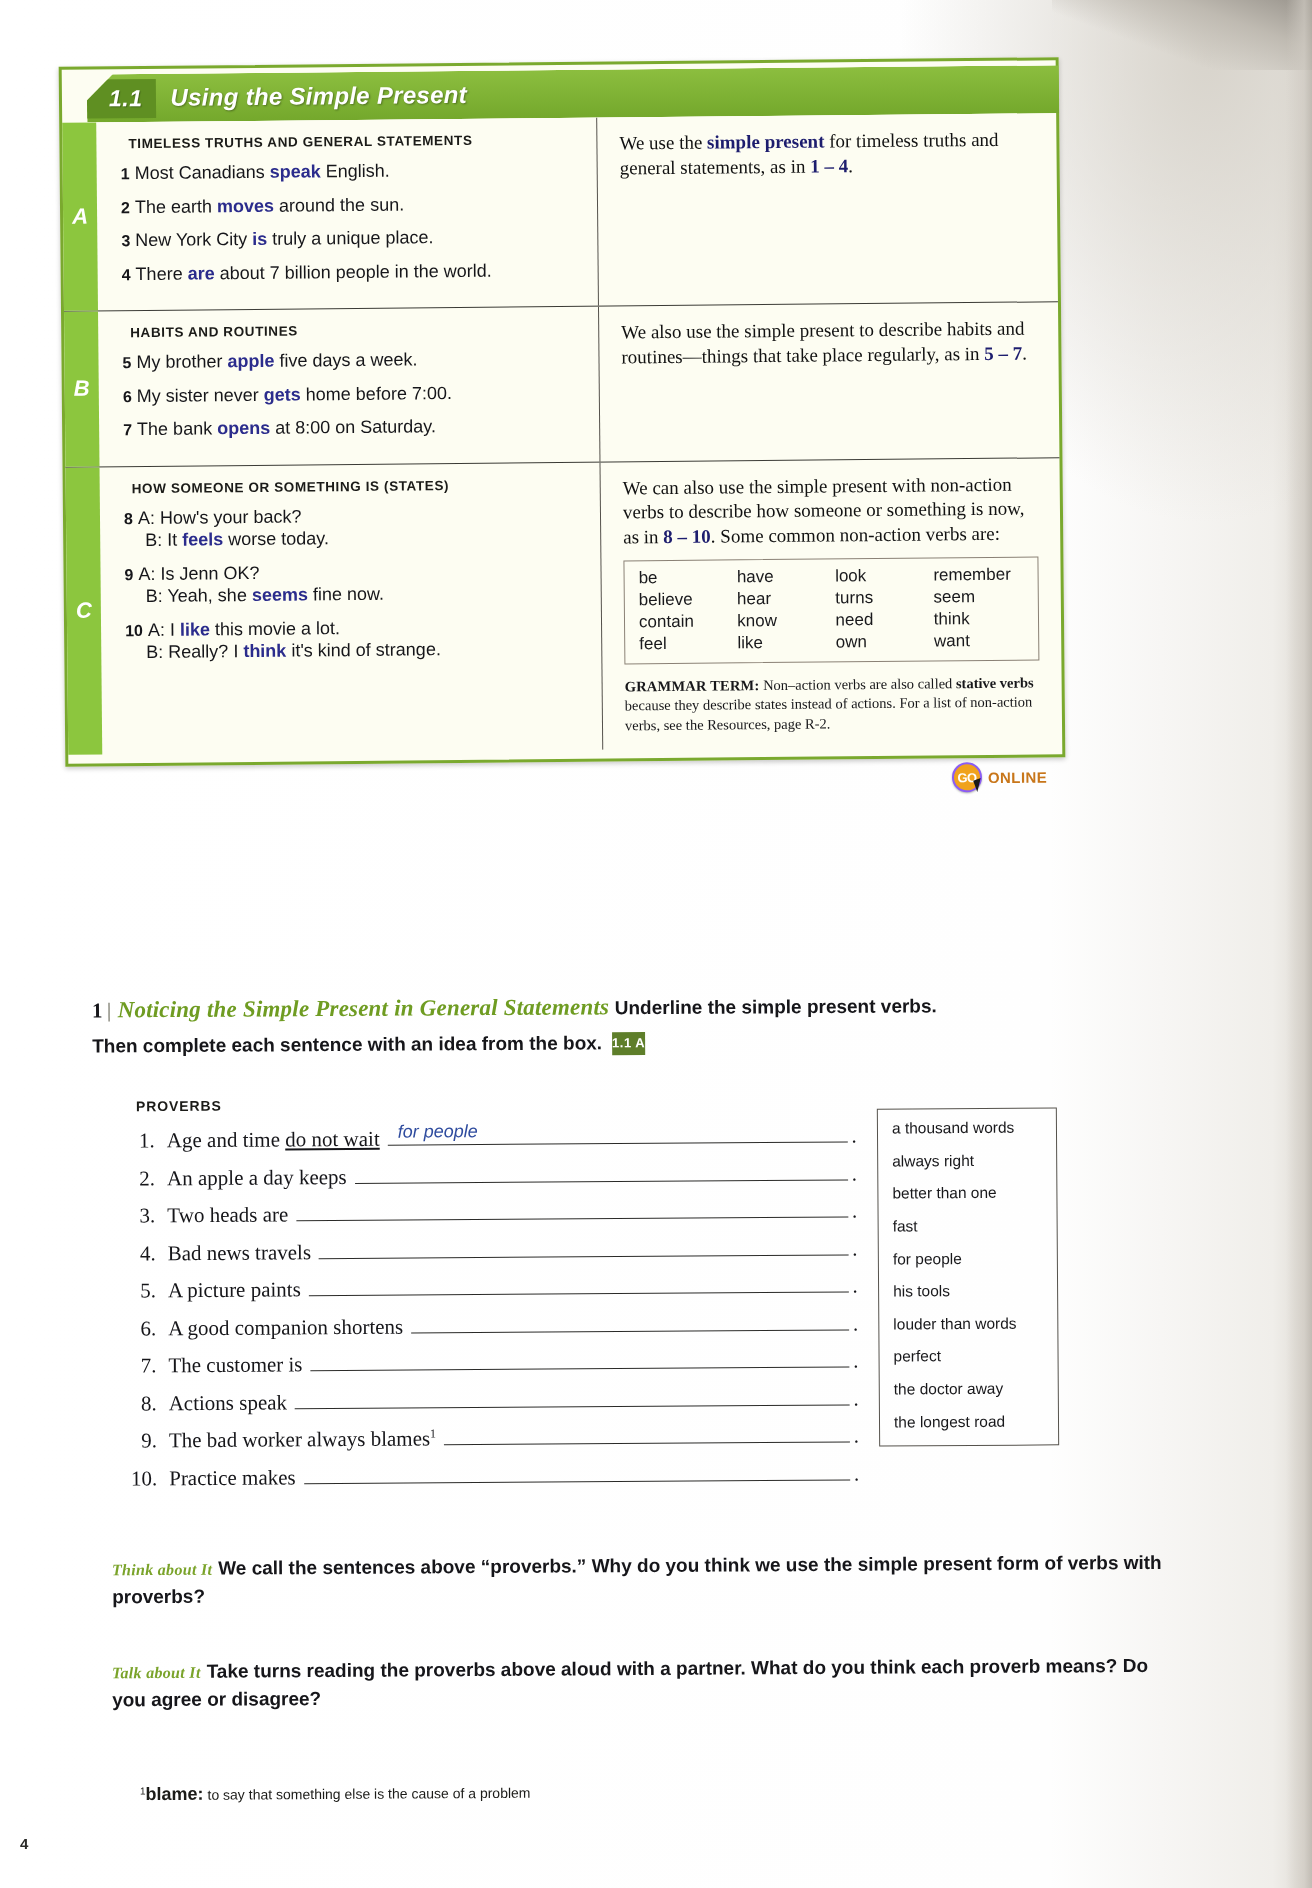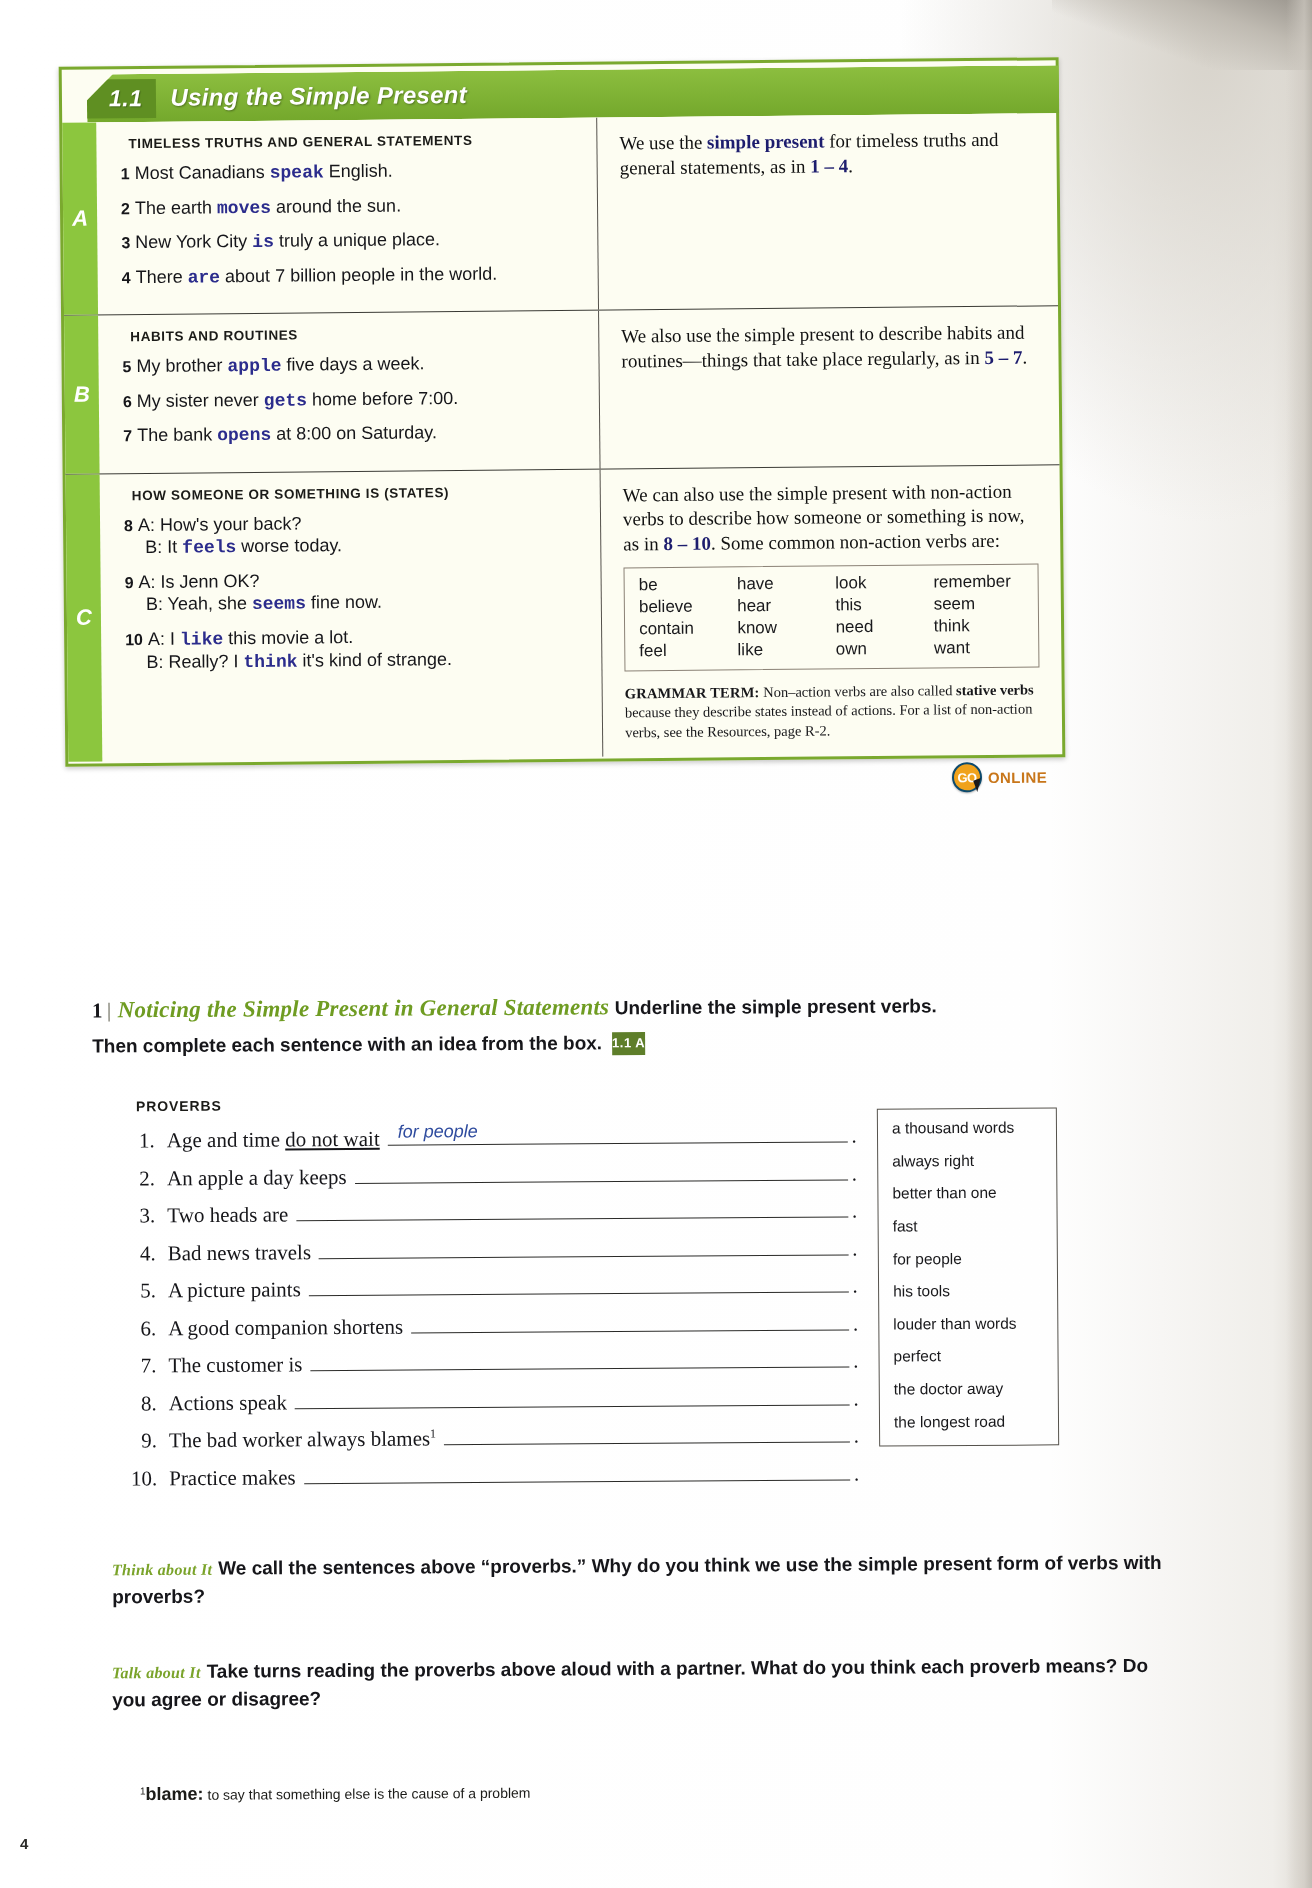--- a/index.html
+++ b/index.html
@@ -67,21 +67,21 @@
     color:#ffffff; font-weight:bold; font-size:22px; font-style:italic;
   }
   .gleft{ flex:0 0 500px; padding:12px 10px 14px 24px; }
   .gright{ flex:1; padding:14px 22px 14px 22px; border-left:1.2px solid #55524c; }
   .cat{
     font-size:13.5px; font-weight:bold; color:#1b1b18;
     letter-spacing:.6px; margin:2px 0 11px 8px;
   }
   .ex{ font-size:18px; color:#16161a; margin:0 0 11px 0; line-height:1.25; }
   .ex .n{ font-weight:bold; font-size:16px; margin-right:5px; }
-  .hl{ color:#2b2c8c; font-weight:bold;font-family:Liberation Mono, monospace; }
+  .hl{ color:#2b2c8c; font-weight:bold; }
   .ex .sub{ display:block; margin-left:21px; }
   .expl{
     font-family:"Liberation Serif", serif;
     font-size:19px; line-height:1.3; color:#121212;
   }
   .expl b{ color:#1d1d6e; }
   .verbgrid{
     margin-top:10px; border:1px solid #8a8175;
     padding:7px 12px 9px 14px;
     display:grid; grid-template-columns:repeat(4,1fr);
@@ -98,21 +98,21 @@
 
   
   .goonline{
     position:absolute; left:952px; top:762px;
     display:flex; align-items:center; gap:6px;
     transform:rotate(-0.5deg);
   }
   .go-badge{
     width:30px; height:30px; border-radius:50%;
     background:#f0a21c;
-    border:2px solid #0c4a6e;
+    border:2px solid #8b5cf6;
     color:#ffffff; font-weight:bold; font-size:13px;
     display:flex; align-items:center; justify-content:center;
     letter-spacing:-.5px;
     box-shadow:0 1px 2px rgba(0,0,0,.3);
   }
   .go-txt{ color:#c8761a; font-weight:bold; font-size:15px; letter-spacing:.4px;text-align:center; }
   .cursor{
     position:absolute; left:975px; top:779px; width:0;height:0;
     border-left:8px solid #1a1a1a; border-bottom:12px solid transparent;
     transform:rotate(-20deg);
@@ -277,21 +277,21 @@
       <div class="gright">
         <div class="expl"><span>We can also use the simple present with non-action verbs to describe how someone or something is now, as in </span><b>8 – 10</b><span>. Some common non-action verbs are:</span></div>
 
         <div class="verbgrid">
           <span>be</span>
           <span>have</span>
           <span>look</span>
           <span>remember</span>
           <span>believe</span>
           <span>hear</span>
-          <span>this</span>
+          <span>turns</span>
           <span>seem</span>
           <span>contain</span>
           <span>know</span>
           <span>need</span>
           <span>think</span>
           <span>feel</span>
           <span>like</span>
           <span>own</span>
           <span>want</span>
         </div>

